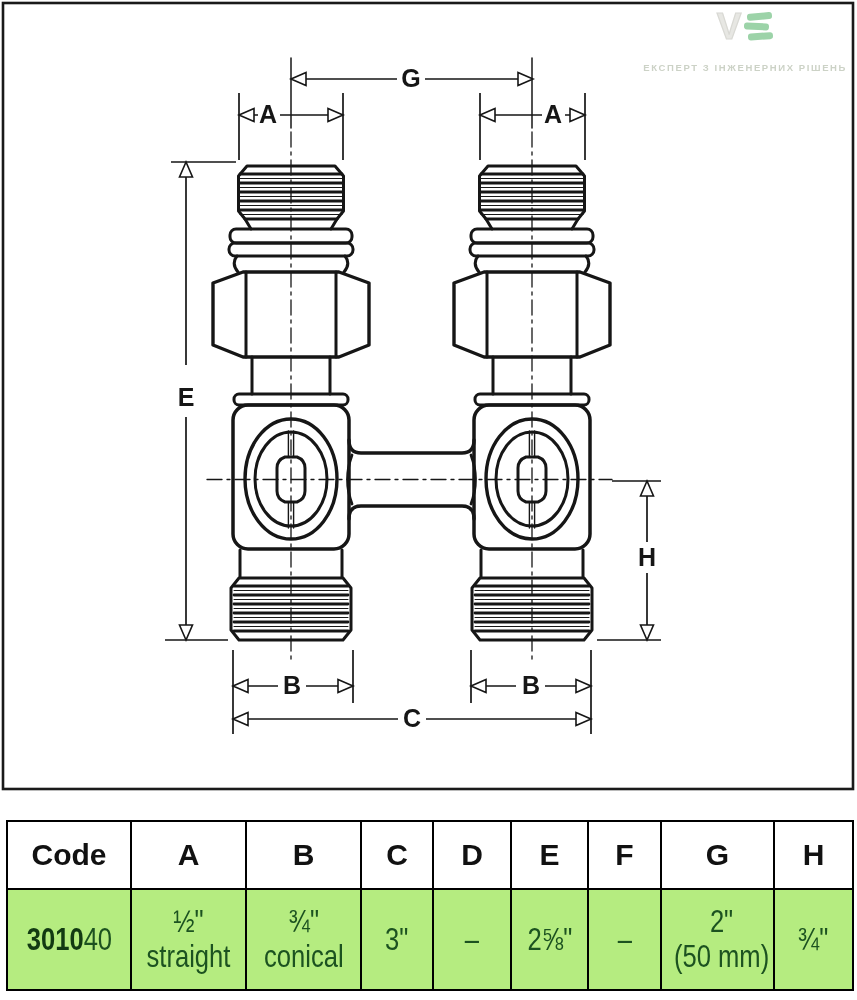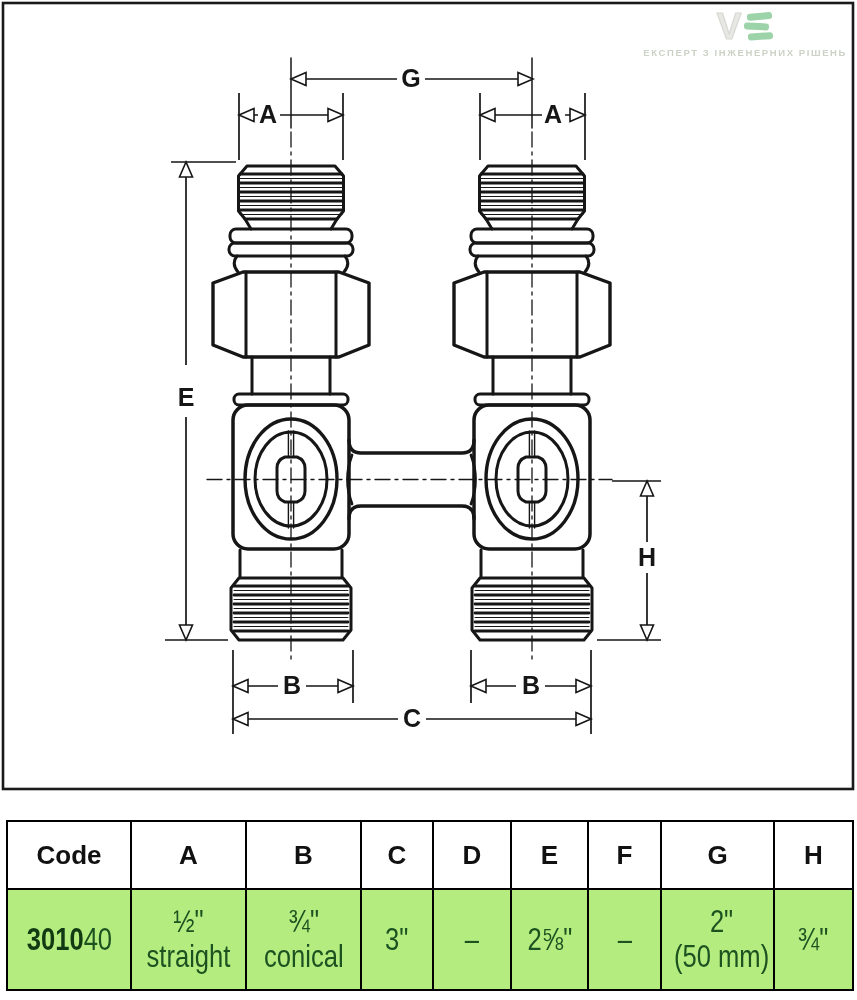--- a/index.html
+++ b/index.html
@@ -16,32 +16,32 @@
     display:flex;align-items:center;justify-content:center;
     font-size:37px;font-weight:bold;letter-spacing:1px;
     color:#e7e7e3;-webkit-text-stroke:1.2px #d9d9d4;
   }
   .logo-bars{display:inline-flex;flex-direction:column;gap:3px;margin:0 3px;}
   .logo-bars i{display:block;width:25px;height:7px;background:var(--logo_green,#9cd3a8);border-radius:3px;}
   .logo-bars i:nth-child(1){transform:rotate(-5deg) translateX(1px);}
   .logo-bars i:nth-child(2){transform:rotate(3deg) translateX(-2px);}
   .logo-bars i:nth-child(3){transform:rotate(-4deg) translateX(2px);}
   .logo-tagline{
-    margin-top:3px;font-size:9.5px;font-weight:bold;letter-spacing:1.6px;
+    margin-top:18px;font-size:9.5px;font-weight:bold;letter-spacing:1.6px;
     color:#ccd2c6;white-space:nowrap;
   }
   
   .spec-table{
     position:absolute;left:6px;top:820px;width:846px;
     border-collapse:collapse;table-layout:fixed;text-align:center;
   }
   .spec-table th,.spec-table td{border:2.5px solid #000;padding:0;}
   .spec-table th{
     height:66px;background:#ffffff;color:#111;
-    font-size:26px;font-weight:bold;
+    font-size:30px;font-weight:bold;
   }
   .spec-table td{
     height:99px;background:var(--row_bg,#b5ec80);
     color:var(--row_text,#1c5220);font-size:32px;font-weight:normal;
   }
   .cl{display:inline-block;transform:scaleX(0.8);white-space:nowrap;line-height:1.12;}
   .two-line div{line-height:1.12;}
   .code-bold{font-weight:bold;color:var(--row_text_bold,#123a12);}
 </style>
 </head>

